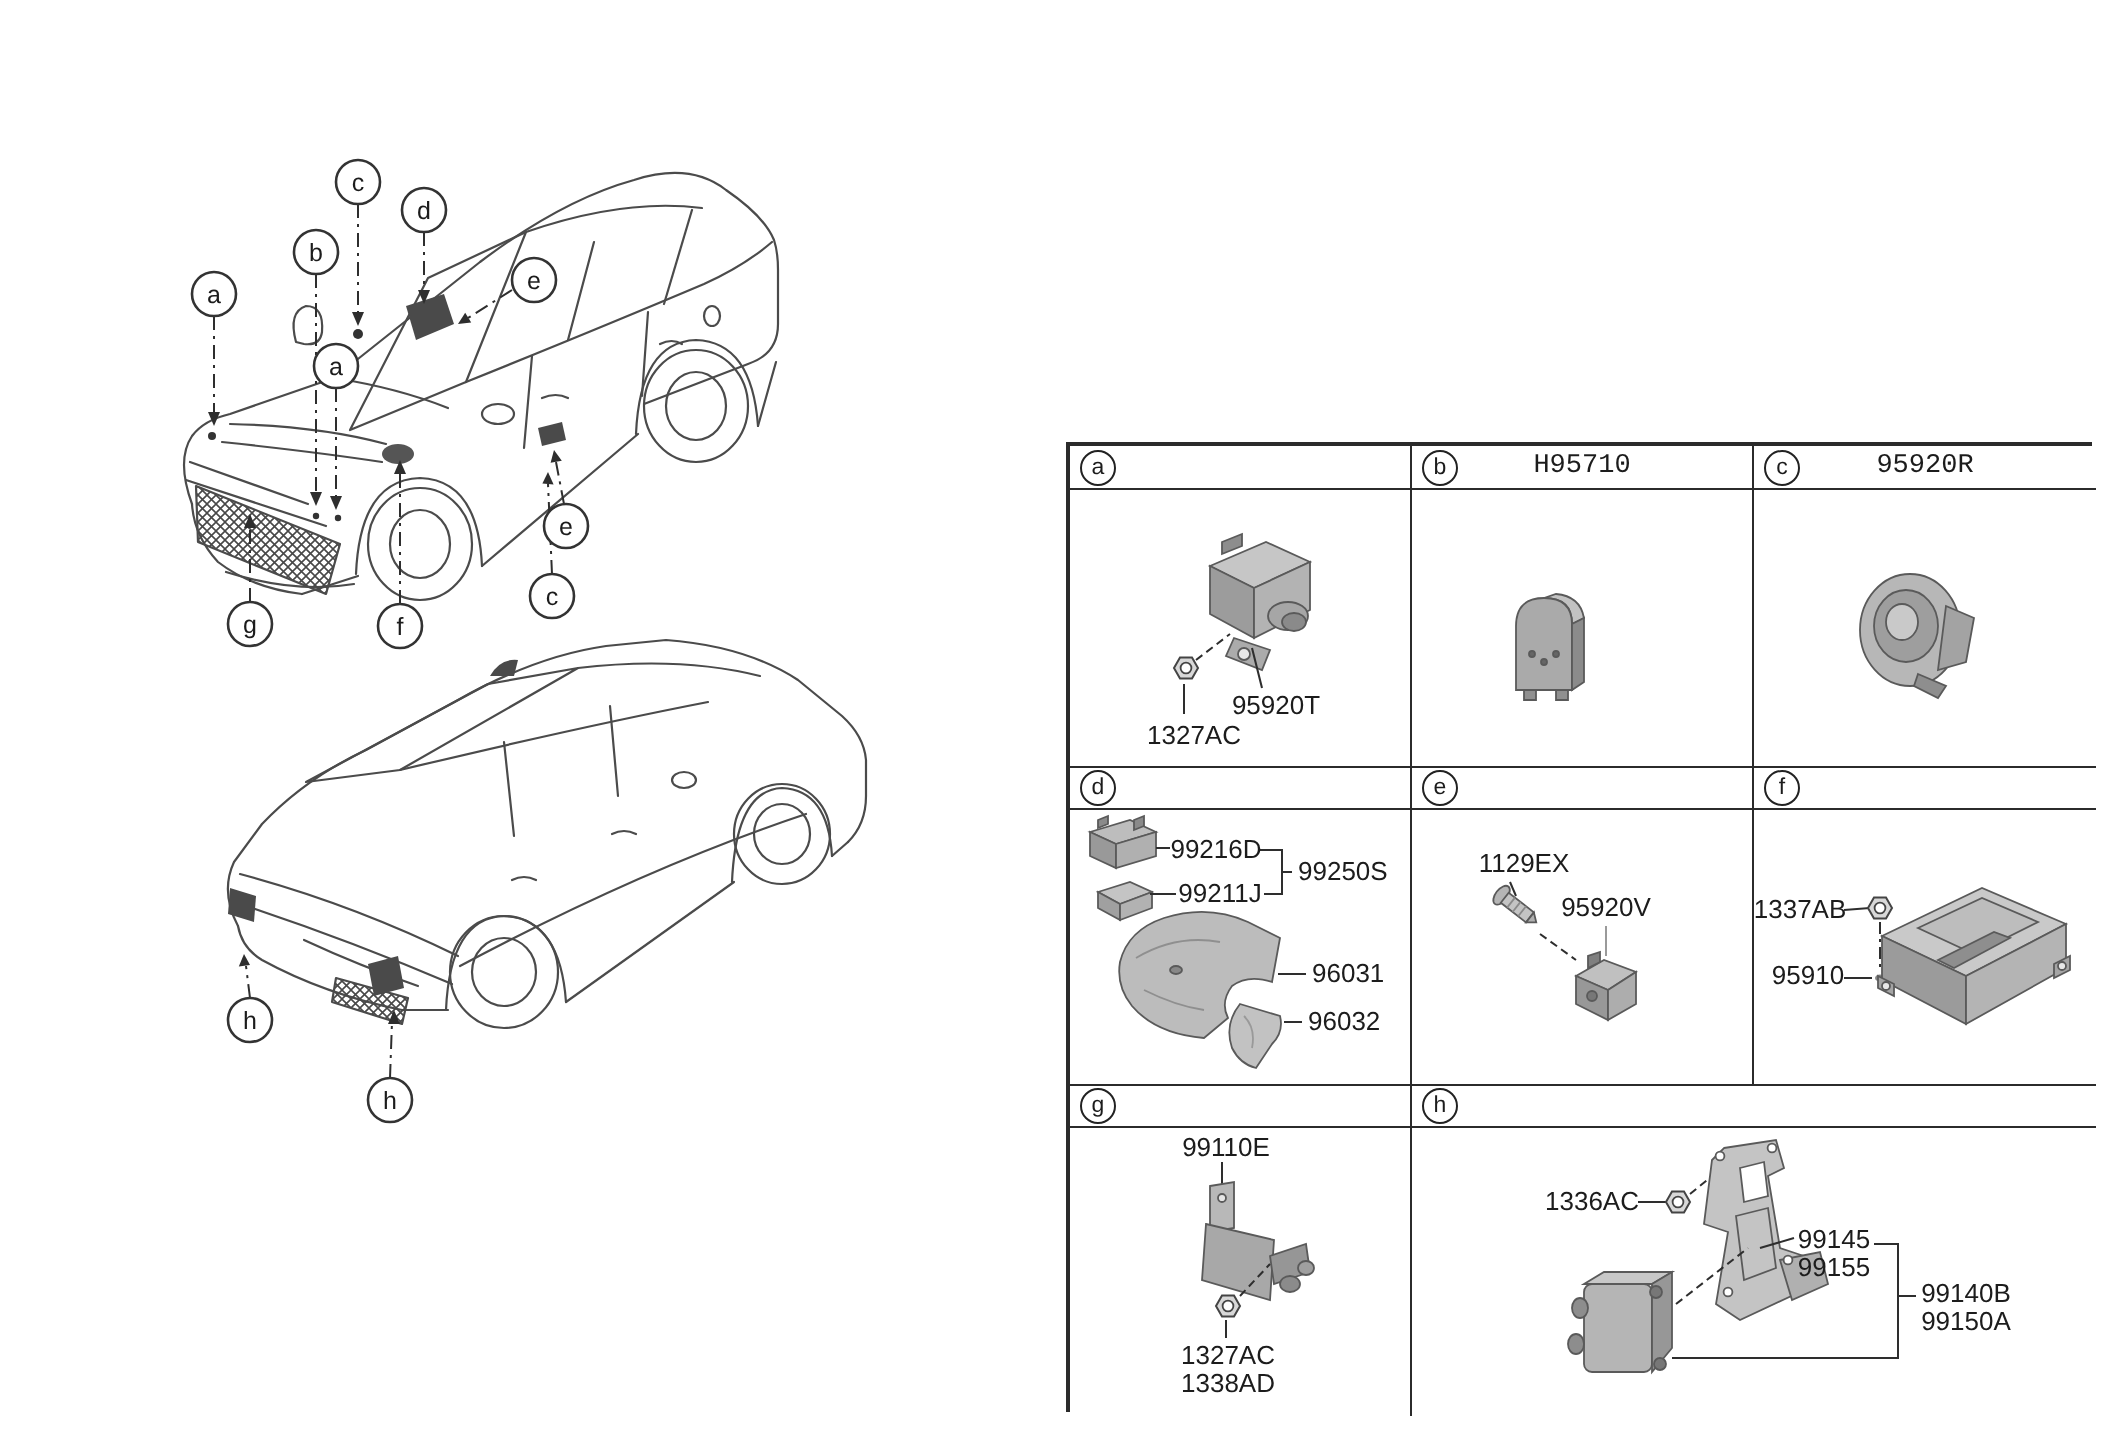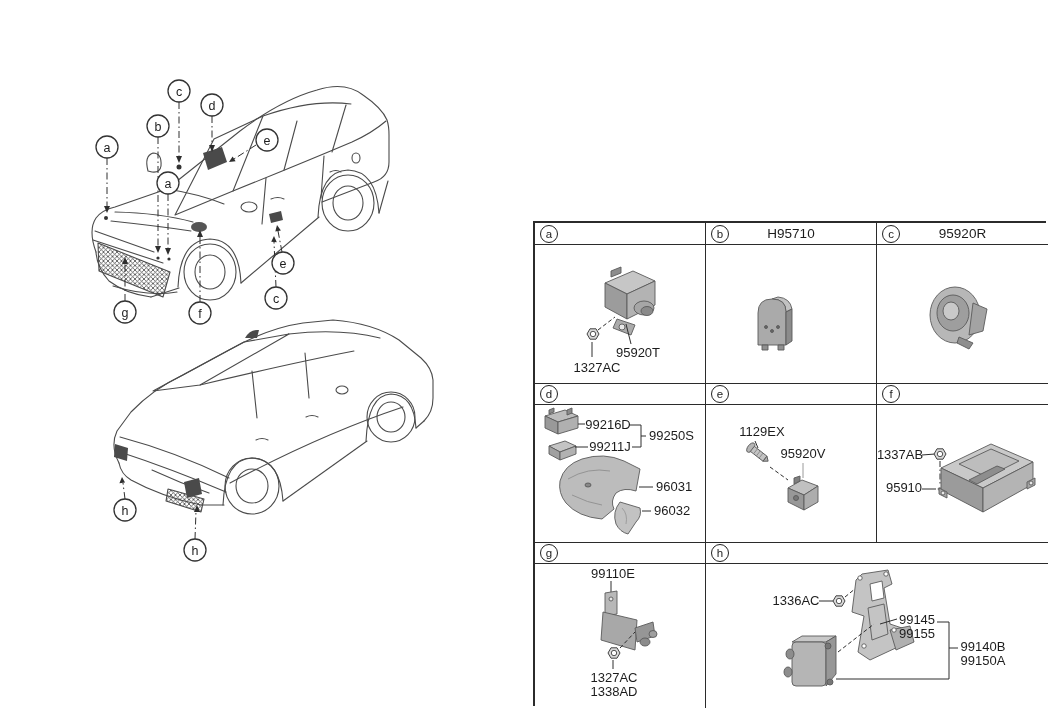--- a/index.html
+++ b/index.html
@@ -15,21 +15,21 @@
           grid-template-rows:22px 139px 21px 138px 21px 144px;}
   .tcell{position:relative;box-sizing:border-box;border-right:1.4px solid #2b2b2b;
          border-bottom:1.4px solid #2b2b2b;overflow:hidden;background:#fff;}
   .tcell.lastcol{border-right:none;}
   .tcell.lastrow{border-bottom:none;}
   .hdr{display:flex;align-items:center;}
   .letterBadge{position:absolute;left:5px;top:50%;transform:translateY(-50%);
          width:16px;height:16px;border:1.2px solid #222;border-radius:50%;
          display:flex;align-items:center;justify-content:center;
          font-size:11.5px;color:#1c1c1c;background:#fff;}
-  .hdrPart{position:absolute;left:0;right:0;text-align:center;font-size:13.5px;color:#1c1c1c;}
+  .hdrPart{position:absolute;left:0;right:0;text-align:center;font-size:13.5px;color:#1c1c1c;font-family:Liberation Mono, monospace;}
   .cellSvg{position:absolute;left:0;top:0;}
 </style>
 </head>
 <body>
 
 <div class="stage">
 
 <svg width="0" height="0" style="position:absolute">
   <defs>
     <pattern id="xh" patternUnits="userSpaceOnUse" width="4.5" height="4.5">

